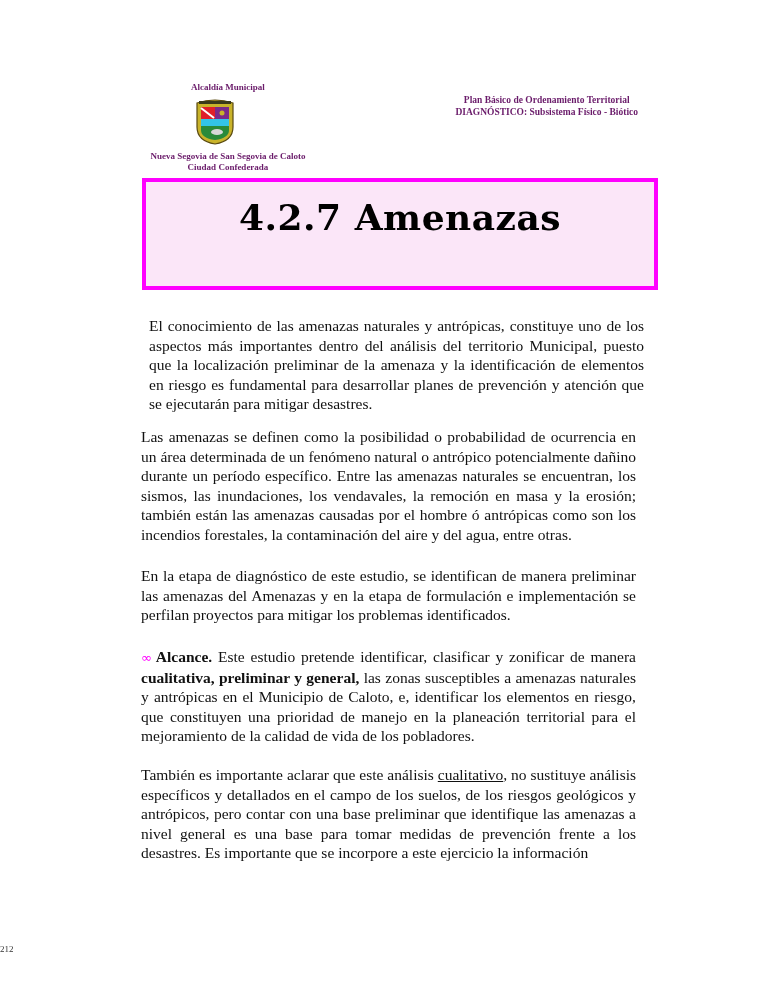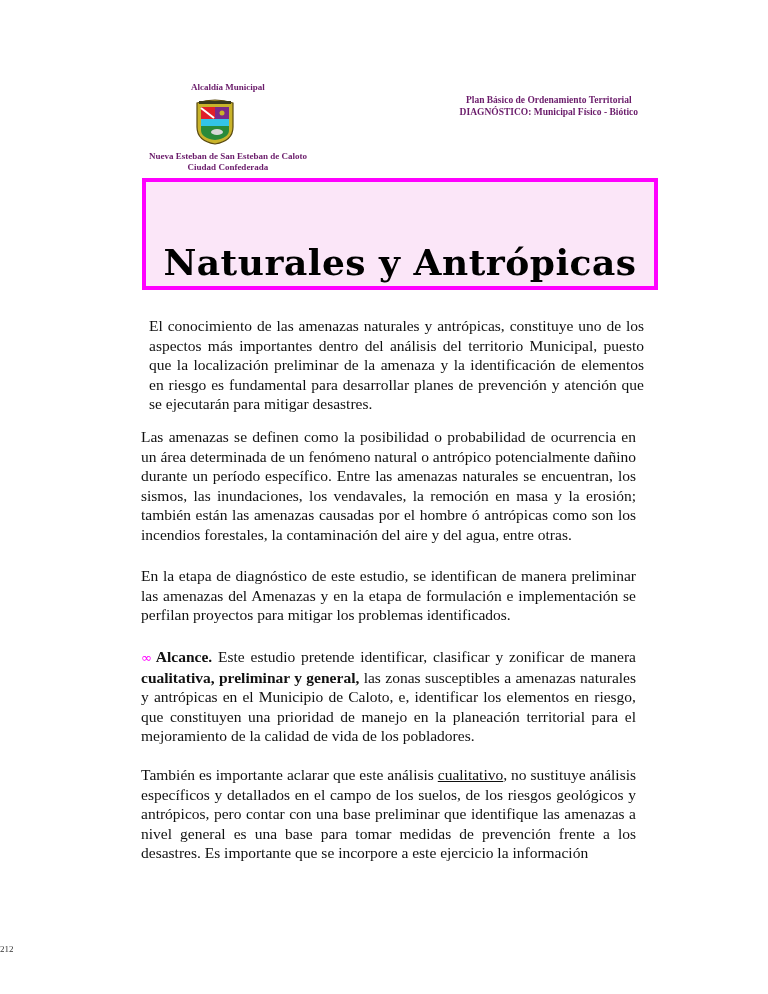--- a/index.html
+++ b/index.html
@@ -30,33 +30,32 @@
   <line x1="8" y1="11" x2="21" y2="21" stroke="#fff" stroke-width="2"></line>
   <rect x="22" y="10" width="14" height="12" fill="#7a2a8a"></rect>
   <circle cx="29" cy="16" r="2.5" fill="#c9b32a"></circle>
   <rect x="8" y="22" width="28" height="7" fill="#33c4e8"></rect>
   <path d="M8 29 L36 29 L36 33 Q36 41 22 43 Q8 41 8 33 Z" fill="#2a8a3a"></path>
   <ellipse cx="24" cy="35" rx="6" ry="3" fill="#d8d8d8"></ellipse>
   <rect x="6" y="4" width="32" height="3" fill="#3a3a1a"></rect>
 </svg>
 
 <div class="sub-left">
-  <div class="hdr-small">Nueva Esteban de San Esteban de Caloto</div>
+  <div class="hdr-small">Nueva Segovia de San Segovia de Caloto</div>
   <div class="hdr-small">Ciudad Confederada</div>
 </div>
 
 <div class="hdr-right">
   <div class="hdr-small">Plan Básico de Ordenamiento Territorial</div>
-  <div class="hdr-small">DIAGNÓSTICO: Municipal Físico - Biótico</div>
+  <div class="hdr-small">DIAGNÓSTICO: Subsistema Físico - Biótico</div>
 </div>
 
 <div class="title-box">
   <h1>
-    <br>
-    <span>Naturales y Antrópicas</span>
+    <span>4.2.7  Amenazas</span><br>
   </h1>
 </div>
 
 <p class="para" style="top:308px;margin:8px;">El conocimiento de las amenazas naturales y antrópicas, constituye uno de los aspectos más importantes dentro del análisis del territorio Municipal, puesto que la localización preliminar de la amenaza y la identificación de elementos en riesgo es fundamental para desarrollar planes de prevención y atención que se ejecutarán para mitigar desastres.</p>
 
 <p class="para" style="top:427px;margin:0;">Las amenazas se definen como la posibilidad o probabilidad de ocurrencia en un área determinada de un fenómeno natural o antrópico potencialmente dañino durante un período específico.  Entre las amenazas naturales se encuentran, los sismos, las inundaciones, los vendavales, la remoción en masa y la erosión; también están las amenazas causadas por el hombre ó antrópicas como son los incendios forestales, la contaminación del aire y del agua, entre otras.</p>
 
 <p class="para" style="top:566px;margin:0;">En la etapa de diagnóstico de este estudio, se identifican de manera preliminar las amenazas del Amenazas y en la etapa de formulación e implementación se perfilan proyectos para mitigar los problemas identificados.</p>
 
 <p class="para" style="top:647px;margin:0;">

